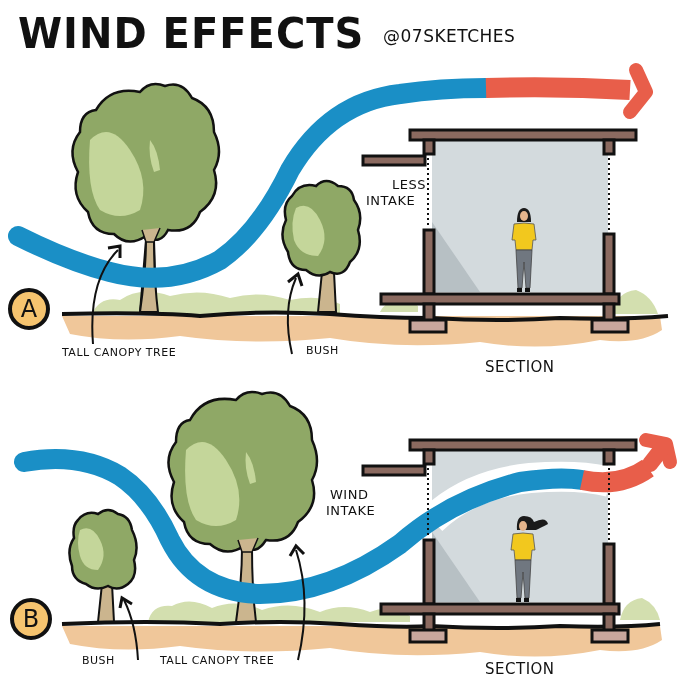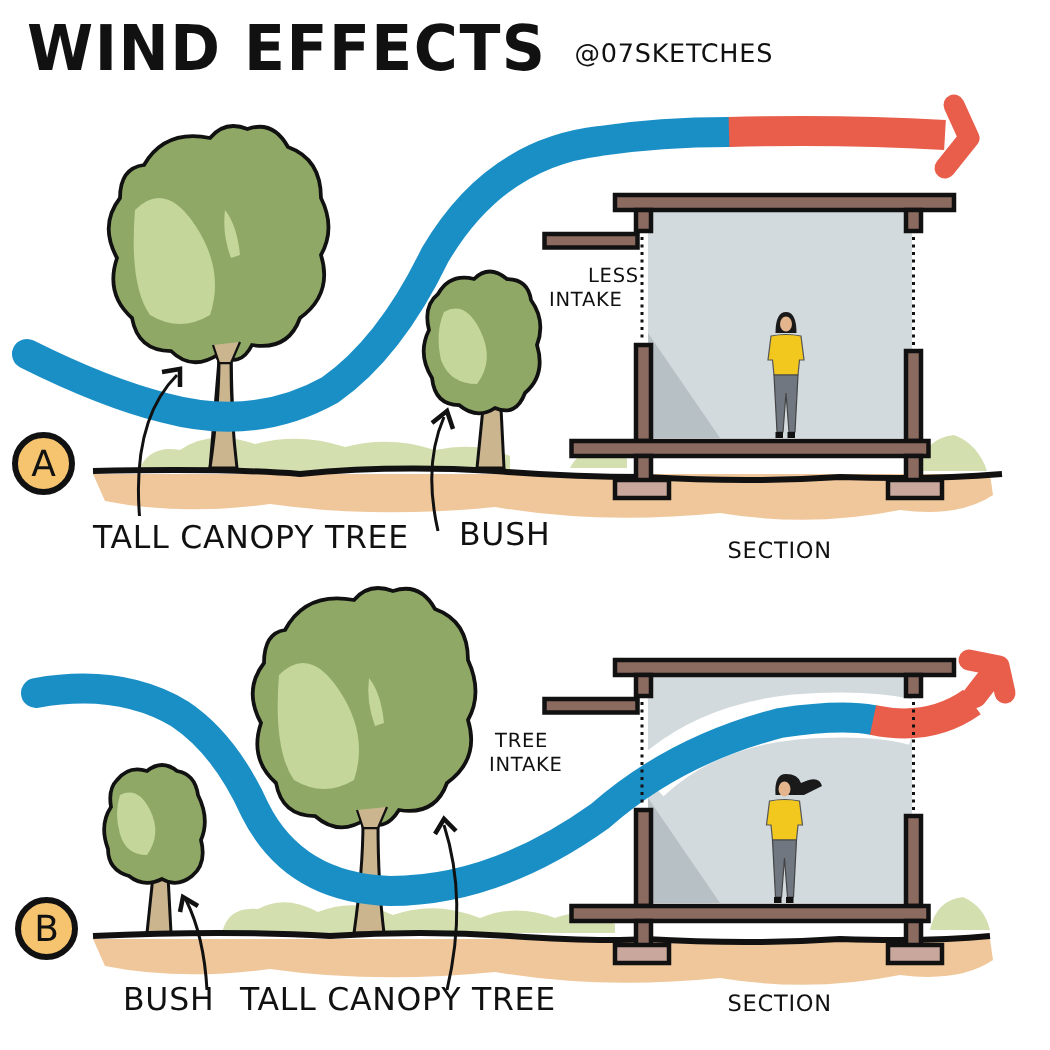--- a/index.html
+++ b/index.html
@@ -1,20 +1,20 @@
 <!DOCTYPE html>
 <html><head>
 <meta charset="utf-8">
 <style>
   html, body { margin: 0; padding: 0; background: #ffffff; }
   body { width: 700px; height: 700px; overflow: hidden; position: relative; font-family: "DejaVu Sans", sans-serif; }
   #stage { position: absolute; left: 0; top: 0; width: 700px; height: 698px; }
   .title { position: absolute; left: 18px; top: 10px; font-family: "DejaVu Sans", sans-serif; font-weight: bold; font-size: 40px; letter-spacing: 1px; color: #111; transform: scaleY(1.05); }
   .handle { position: absolute; left: 383px; top: 26px; font-family: "DejaVu Sans", sans-serif; font-size: 17px; color: #111; letter-spacing: 0.5px; text-align: center; }
-  .lbl { position: absolute; font-family: "DejaVu Sans", sans-serif; font-size: 21px; color: #111; letter-spacing: 0.5px; white-space: nowrap; }
+  .lbl { position: absolute; font-family: "DejaVu Sans", sans-serif; font-size: 11px; color: #111; letter-spacing: 0.5px; white-space: nowrap; }
   .lbl.small { font-size: 13px; line-height: 15px; }
   .badge { position: absolute; width: 34px; height: 34px; border-radius: 50%; background: #f6c46f; border: 4px solid #111; display: flex; align-items: center; justify-content: center; font-family: "DejaVu Sans", sans-serif; font-size: 24px; color: #111; }
 </style>
 </head>
 <body>
 
 <div id="stage">
 
   <svg width="700" height="700" viewBox="0 0 700 700" xmlns="http://www.w3.org/2000/svg">
     <defs>
@@ -167,16 +167,16 @@
   <div class="lbl" style="left:62px; top:346px;">TALL CANOPY TREE</div>
   <div class="lbl" style="left:306px; top:344px;">BUSH</div>
   <div class="lbl small" style="left:372px; top:177px;margin-left:20px;">LESS</div>
   <div class="lbl small" style="left:366px; top:193px;">INTAKE</div>
   <div class="lbl" style="left:485px; top:358px; font-size:15px;">SECTION</div>
 
   
   <div class="badge" style="left:10px; top:598px;">B</div>
   <div class="lbl" style="left:82px; top:654px;">BUSH</div>
   <div class="lbl" style="left:160px; top:654px;">TALL CANOPY TREE</div>
-  <div class="lbl small" style="left:330px; top:487px;">TREE</div>
+  <div class="lbl small" style="left:330px; top:487px;">WIND</div>
   <div class="lbl small" style="left:326px; top:503px;">INTAKE</div>
   <div class="lbl" style="left:485px; top:660px; font-size:15px;">SECTION</div>
 </div>
 
 </body></html>

